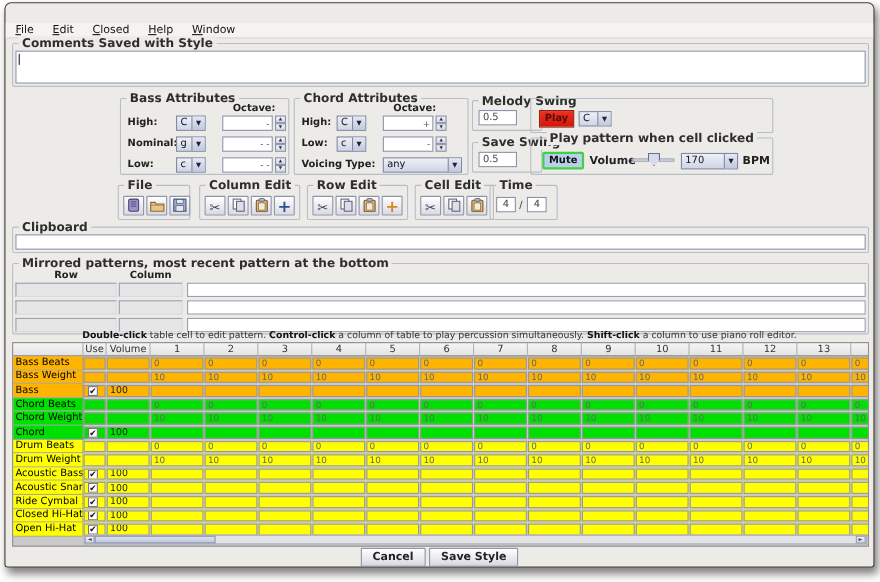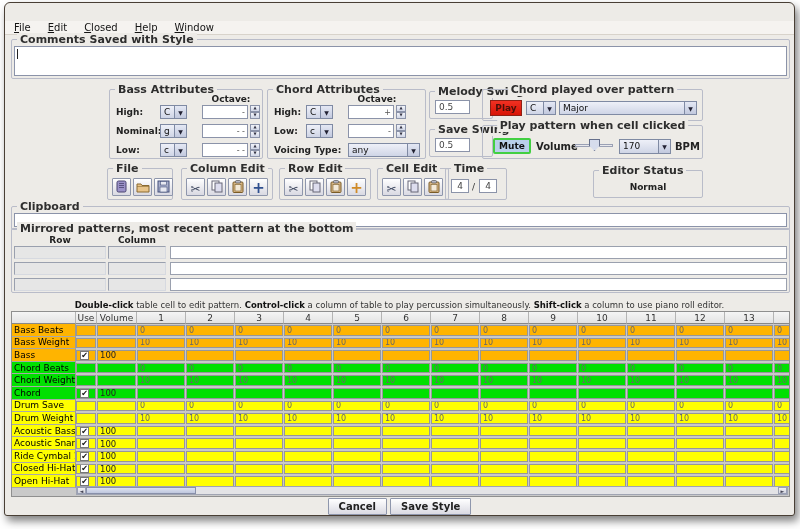--- a/index.html
+++ b/index.html
@@ -205,28 +205,23 @@
     <span class="gtitle">Melody Swing</span>
     <div class="tfield" style="left:5px;top:8px;width:35px;height:14px">0.5</div>
   </div>
 
   <div class="tgroup" style="left:424px;top:126px;width:64px;height:28px">
     <span class="gtitle">Save Swing</span>
     <div class="tfield" style="left:5px;top:8px;width:35px;height:14px">0.5</div>
   </div>
 
   <div class="tgroup tc" style="left:477px;top:86px;width:221px;height:32px">
-    <span class="gtitle">Chord played over pattern</span>
     <div class="redbtn" style="left:7px;top:10px;width:32px;height:16px">Play</div>
     <span class="combo" style="left:43px;top:11px;width:30px">
         <span class="val">C</span>
-        <span class="arr">▼</span>
-      </span>
-    <span class="combo" style="left:76px;top:11px;width:138px">
-        <span class="val">Major</span>
         <span class="arr">▼</span>
       </span>
   </div>
 
   <div class="tgroup tc" style="left:477px;top:122px;width:221px;height:34px">
     <span class="gtitle">Play pattern when cell clicked</span>
     <div class="mutebtn" style="left:10px;top:12px;width:38px;height:16px">Mute</div>
     <span class="plainlbl" style="left:53px;top:15px">Volume</span>
     <div class="slider" style="left:92px;top:12px;width:38px">
       <span class="strack"></span>
@@ -331,31 +326,27 @@
             </svg></span>
         </div>
       </div>
   </div>
   <div class="tgroup" style="left:440px;top:165px;width:62px;height:32px">
     <span class="gtitle">Time</span>
     <div class="tfield" style="left:5px;top:10px;width:18px;height:14px;justify-content:center">4</div>
     <span style="position:absolute;left:26px;top:13px;font-size:9px;color:#333">/</span>
     <div class="tfield" style="left:33px;top:10px;width:18px;height:14px;justify-content:center">4</div>
   </div>
-  <div class="tgroup" style="left:588px;top:167px;width:110px;height:28px">
-    <span class="gtitle">Editor Status</span>
-    <div style="position:absolute;left:0;right:0;top:11px;text-align:center;font-size:9px;font-weight:bold;color:#222">Normal</div>
-  </div>
 
   <div class="tgroup" style="left:6px;top:203px;width:779px;height:24px">
     <span class="gtitle">Clipboard</span>
     <div class="tfield" style="left:2px;top:6px;right:2px;bottom:2px"></div>
   </div>
 
-  <div class="tgroup" style="left:6px;top:225px;width:779px;height:65px">
+  <div class="tgroup" style="left:6px;top:236px;width:779px;height:65px">
     <span class="gtitle">Mirrored patterns, most recent pattern at the bottom</span>
     <span class="mirhdr" style="left:2px;top:6px;width:92px">Row</span>
     <span class="mirhdr" style="left:96px;top:6px;width:58px">Column</span>
     <div id="mirrows">
         <div class="mircell" style="left:2px;top:17px;width:92px"></div>
         <div class="mircell" style="left:96px;top:17px;width:58px"></div>
         <div class="mirfield" style="left:158px;top:17px;width:617px"></div>
         <div class="mircell" style="left:2px;top:33px;width:92px"></div>
         <div class="mircell" style="left:96px;top:33px;width:58px"></div>
         <div class="mirfield" style="left:158px;top:33px;width:617px"></div>
@@ -691,21 +682,21 @@
           <span class="cf" style="background: rgb(0, 224, 0);"></span>
         </span>
         <span class="tcell" style="width: 49px;">
           <span class="cf" style="background: rgb(0, 224, 0);"></span>
         </span>
         <span class="tcell" style="width: 49px;">
           <span class="cf" style="background: rgb(0, 224, 0);"></span>
         </span>
       </div>
       <div class="tr">
-        <span class="tlabel" style="background: rgb(255, 255, 0);">Drum Save</span>
+        <span class="tlabel" style="background: rgb(255, 255, 0);">Drum Beats</span>
         <span class="tcell" style="width: 21px;">
           <span class="cf" style="background: rgb(255, 255, 0); padding-left: 0px;"></span>
         </span>
         <span class="tcell" style="width: 40px;">
           <span class="cf" style="background: rgb(255, 255, 0); color: rgb(34, 34, 34); font-size: 8.5px;"></span>
         </span>
         <span class="tcell" style="width: 49px;">
           <span class="cf" style="background: rgb(255, 255, 0);">0</span>
         </span>
         <span class="tcell" style="width: 49px;">

